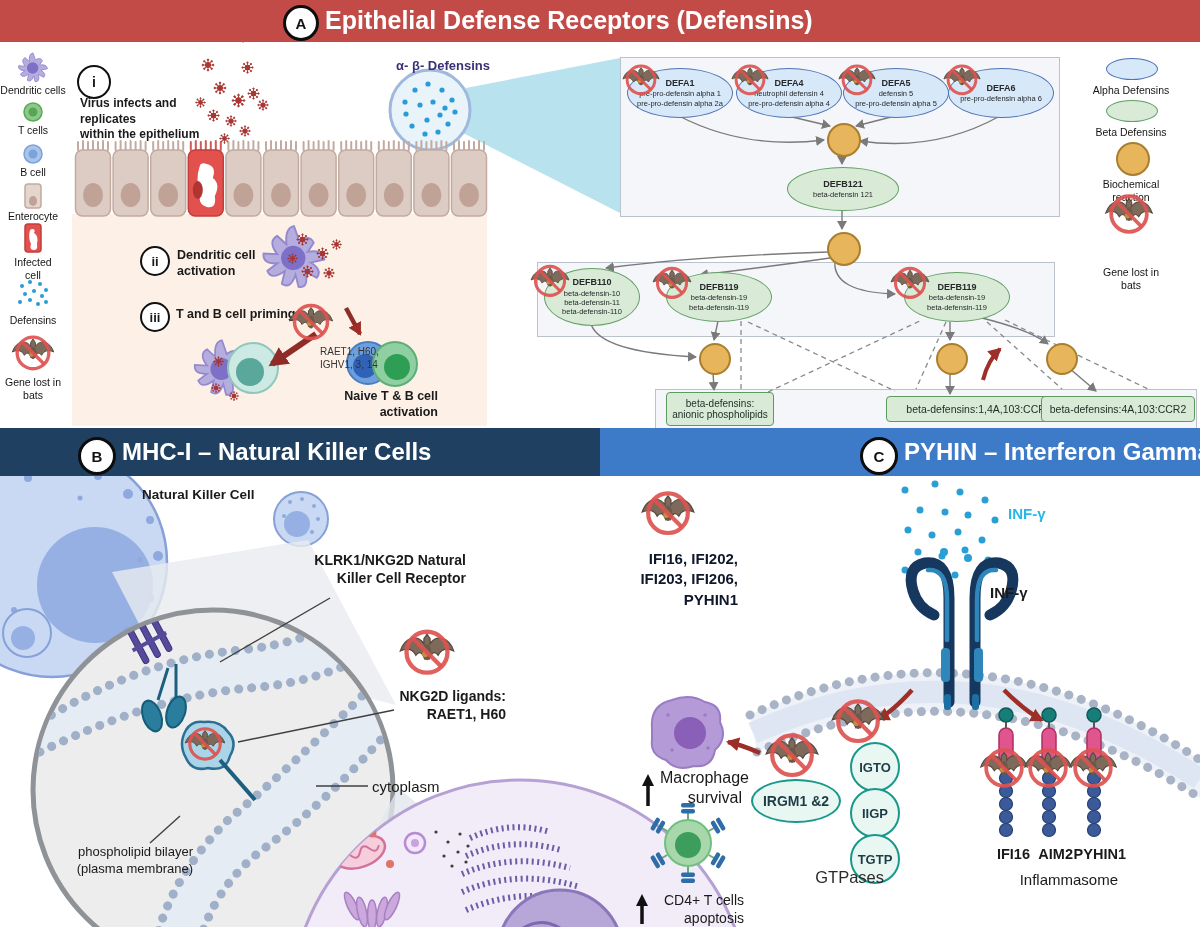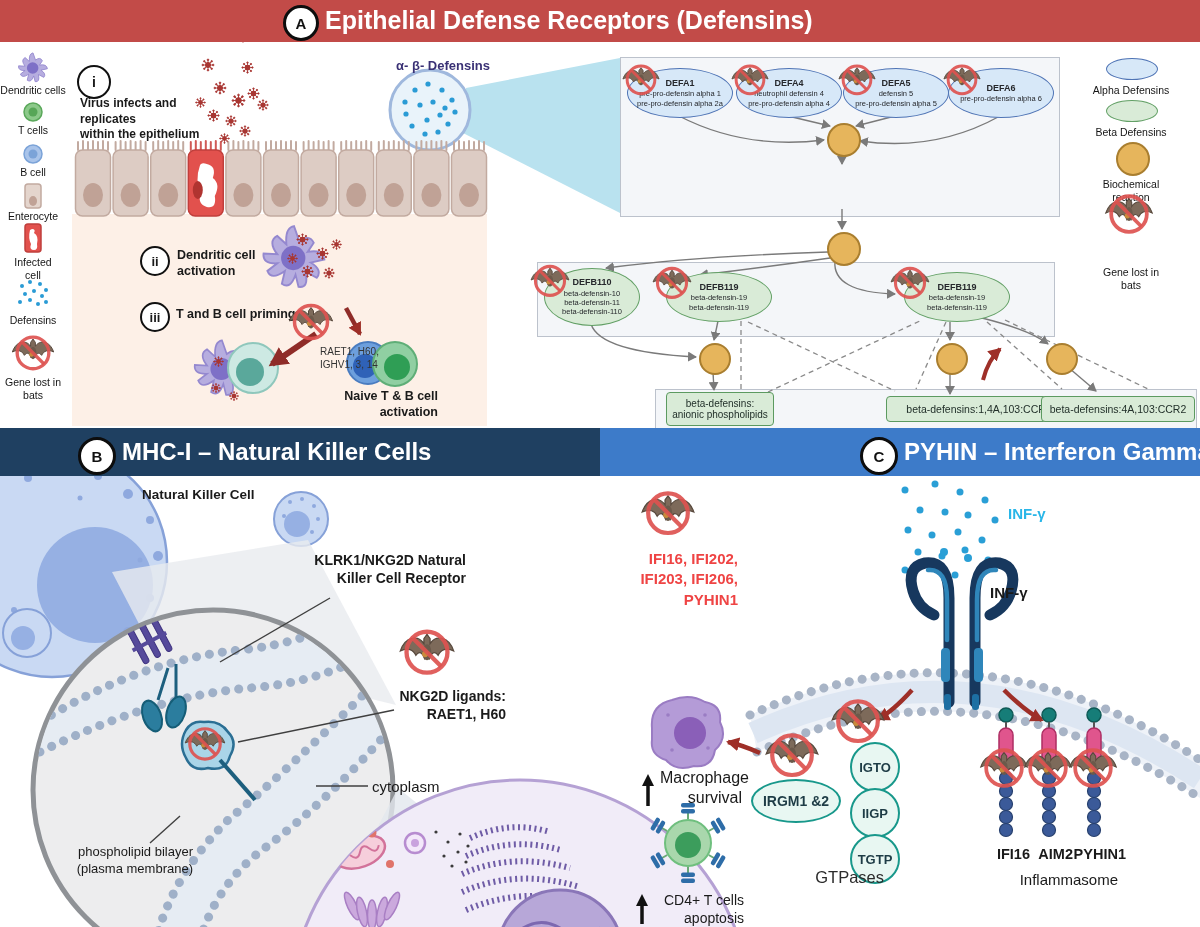--- a/index.html
+++ b/index.html
@@ -535,20 +535,24 @@
     <div class="nname">DEFA6</div>
     <div class="nsub">pre-pro-defensin alpha 6</div>
   </div>
 
   <div class="gold" style="left:827px;top:123px;width:30px;height:30px"></div>
   <div class="gold" style="left:827px;top:232px;width:30px;height:30px"></div>
   <div class="gold" style="left:699px;top:343px;width:28px;height:28px"></div>
   <div class="gold" style="left:936px;top:343px;width:28px;height:28px"></div>
   <div class="gold" style="left:1046px;top:343px;width:28px;height:28px"></div>
 
+  <div class="node green" style="left:787px;top:167px;width:110px;height:42px">
+    <div class="nname">DEFB121</div>
+    <div class="nsub">beta-defensin 121</div>
+  </div>
 
   <div class="node green" style="left:544px;top:268px;width:94px;height:56px">
     <div class="nname">DEFB110</div>
     <div class="nsub">beta-defensin-10
 beta-defensin-11
 beta-defensin-110</div>
   </div>
   <div class="node green" style="left:666px;top:272px;width:104px;height:48px">
     <div class="nname">DEFB119</div>
     <div class="nsub">beta-defensin-19
@@ -577,21 +581,21 @@
 
   <div class="txt b" style="left:142px;top:486px;font-size:13.5px">Natural Killer Cell</div>
   <div class="txt pre b ctr" style="left:296px;top:551px;width:170px;font-size:14px">KLRK1/NKG2D Natural
 Killer Cell Receptor</div>
   <div class="txt pre b ctr" style="left:388px;top:687px;width:118px;font-size:14px">NKG2D ligands:
 RAET1, H60</div>
   <div class="txt" style="left:372px;top:777px;font-size:15px">cytoplasm</div>
   <div class="txt pre ctr" style="left:38px;top:844px;width:155px;font-size:13px">phospholipid bilayer
 (plasma membrane)</div>
 
-  <div class="txt pre b ctr" style="left:598px;top:549px;width:140px;font-size:15px;line-height:1.35;color:#ef4444">IFI16, IFI202,
+  <div class="txt pre b ctr" style="left:598px;top:549px;width:140px;font-size:15px;line-height:1.35;color:#0f172a">IFI16, IFI202,
 IFI203, IFI206,
 PYHIN1</div>
   <div class="txt b" style="left:1008px;top:504px;font-size:15px;color:#29b6e8">INF-γ</div>
   <div class="txt b" style="left:990px;top:583px;font-size:15px">INF-γ</div>
   <div class="txt pre ctr" style="left:660px;top:768px;width:82px;font-size:16px;line-height:1.25">Macrophage
 survival</div>
   <div class="txt pre ctr" style="left:652px;top:892px;width:92px;font-size:14px;line-height:1.25">CD4+ T cells
 apoptosis</div>
   <div class="gtp" style="left:751px;top:779px;width:86px;height:40px;font-size:14px">
       <span>IRGM1 &amp;2</span>

